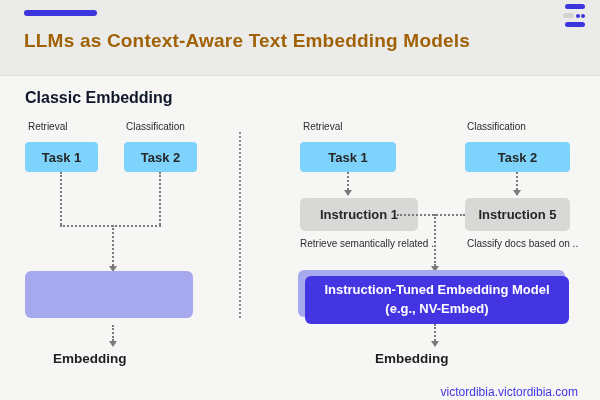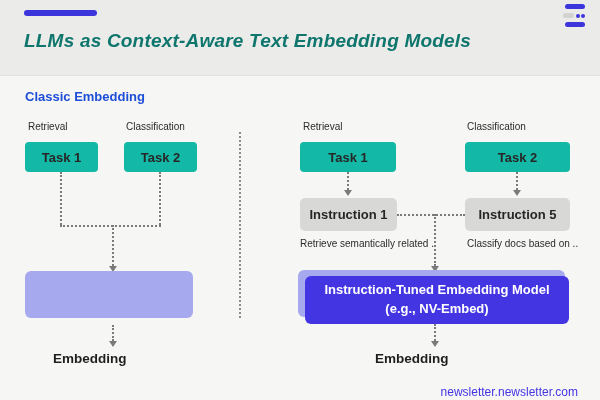--- a/index.html
+++ b/index.html
@@ -20,41 +20,40 @@
     background: #ebebe9;
     border-bottom: 1px solid #e2e2e0;
   }
   .accent-bar {
     position: absolute; left: 24px; top: 10px;
     width: 73px; height: 6px; border-radius: 3px;
     background: #3c35dc;
   }
   .page-title {
     position: absolute; left: 24px; top: 30px;
-    font-size: 19px; font-weight: bold; color: #0f766e;
+    font-size: 19px; font-weight: bold; color: #a16207;
     letter-spacing: 0.2px;
-    font-style: italic;
   }
   
   .logo { position: absolute; }
   .logo-bar { position: absolute; height: 5px; border-radius: 2.5px; background: #3c35dc; }
   .logo-bar.gray { background: #d2d2d0; }
   .logo-dot { position: absolute; width: 4px; height: 4px; border-radius: 2px; background: #3c35dc; }
 
   
   .section-heading {
-    position: absolute; font-size: 13px; font-weight: bold; color: #1d4ed8;
+    position: absolute; font-size: 16px; font-weight: bold; color: #0f172a;
   }
   .small-label { position: absolute; font-size: 10px; color: #2b2b2b; }
   .caption { position: absolute; font-size: 10px; color: #2b2b2b; }
 
   
   .task-box {
     position: absolute; height: 30px;
-    background: #14b8a6; border-radius: 4px;
+    background: #7dd3fc; border-radius: 4px;
     display: flex; align-items: center; justify-content: center;
     font-size: 13px; font-weight: bold; color: #262626;
   }
   .instruction-box {
     position: absolute; height: 33px;
     background: #d8d8d6; border-radius: 5px;
     display: flex; align-items: center; justify-content: center;
     font-size: 13px; font-weight: bold; color: #262626;
   }
 
@@ -135,35 +134,35 @@
   <div class="small-label" style="left:467px; top:121px;">Classification</div>
 
   <div class="task-box" style="left:300px; top:142px; width:96px;">Task 1</div>
   <div class="task-box" style="left:465px; top:142px; width:105px;">Task 2</div>
 
   <div class="vline" style="left:347px; top:172px; height:18px;"></div>
   <div class="arrow-down" style="left:344px; top:190px;"></div>
   <div class="vline" style="left:516px; top:172px; height:18px;"></div>
   <div class="arrow-down" style="left:513px; top:190px;"></div>
 
-  <div class="instruction-box" style="left:300px; top:198px; width:97px;text-align:right;">Instruction 1</div>
+  <div class="instruction-box" style="left:300px; top:198px; width:118px;text-align:right;">Instruction 1</div>
   <div class="instruction-box" style="left:465px; top:198px; width:105px;">Instruction 5</div>
 
   <div class="caption" style="left:300px; top:238px;">Retrieve semantically related ..</div>
   <div class="caption" style="left:467px; top:238px;">Classify docs based on ..</div>
 
   <div class="hline" style="left:397px; top:214px; width:68px;"></div>
   <div class="vline" style="left:434px; top:214px; height:52px;"></div>
   <div class="arrow-down" style="left:431px; top:266px;"></div>
 
   <div class="model-shadow" style="left:298px; top:270px; width:267px; height:47px;"></div>
   <div class="model-box" style="left:305px; top:276px; width:264px; height:48px;">
     <span>Instruction-Tuned Embedding Model</span>
     <span>(e.g., NV-Embed)</span>
   </div>
 
   <div class="vline" style="left:434px; top:324px; height:17px;"></div>
   <div class="arrow-down" style="left:431px; top:341px;"></div>
   <div class="embedding-label" style="left:375px; top:351px;">Embedding</div>
 
-  <a class="footer-link" href="#">newsletter.newsletter.com</a>
+  <a class="footer-link" href="#">victordibia.victordibia.com</a>
 
 </div>
 
 </body></html>

